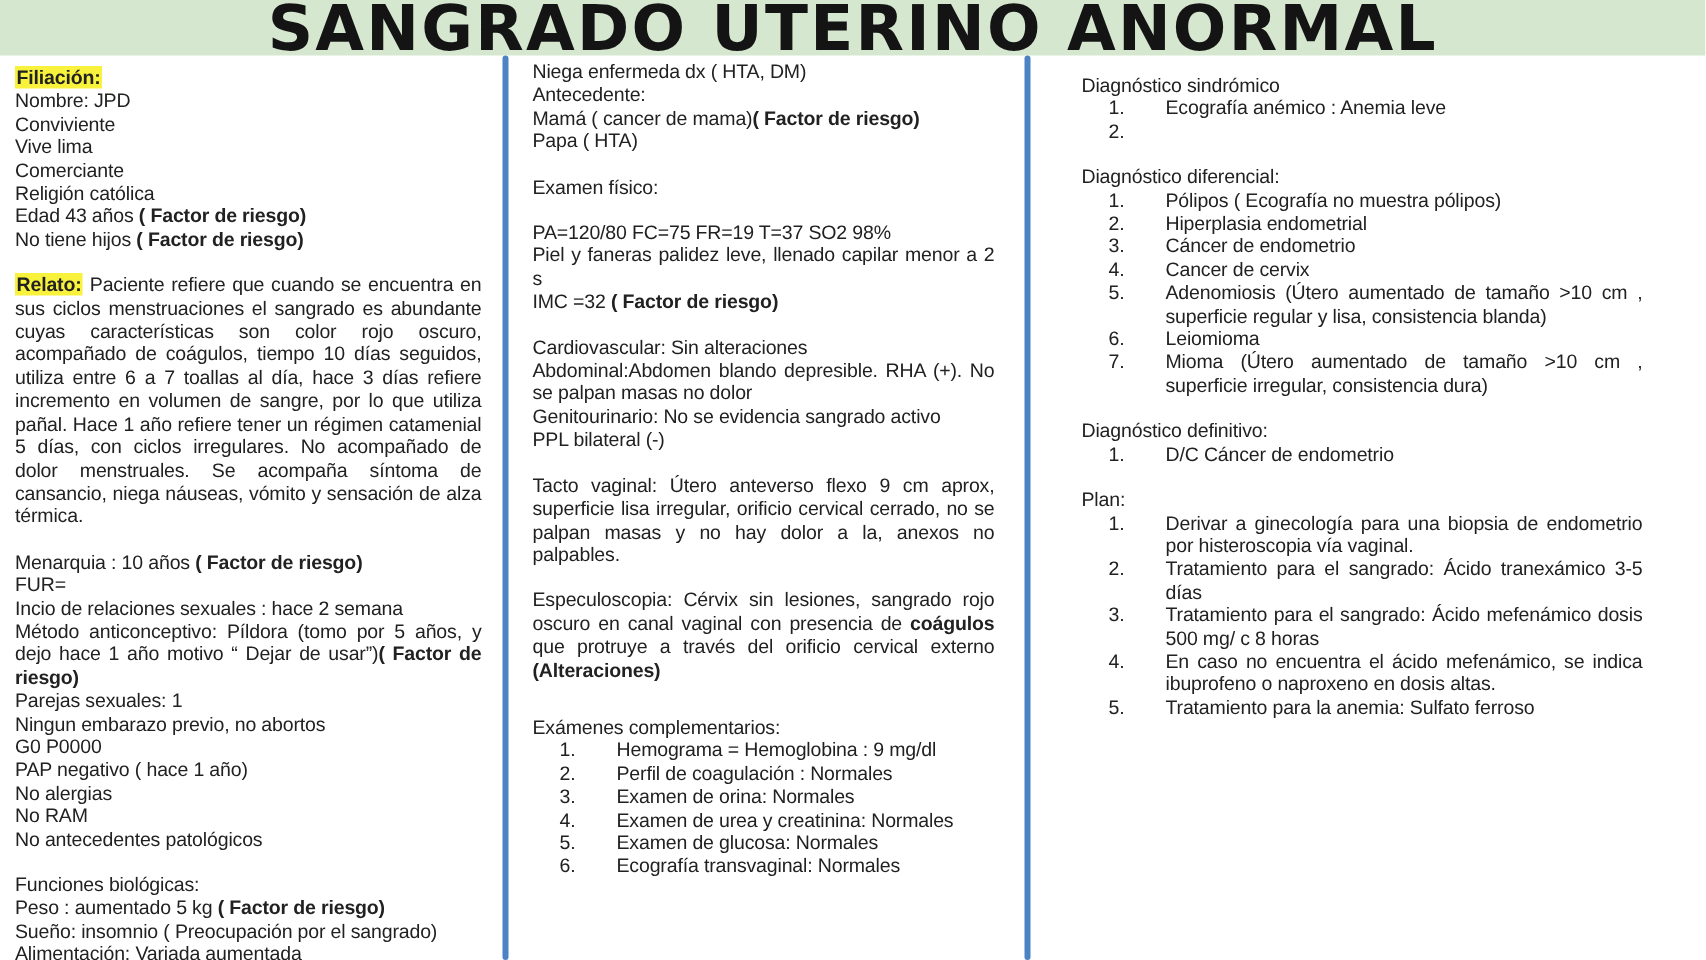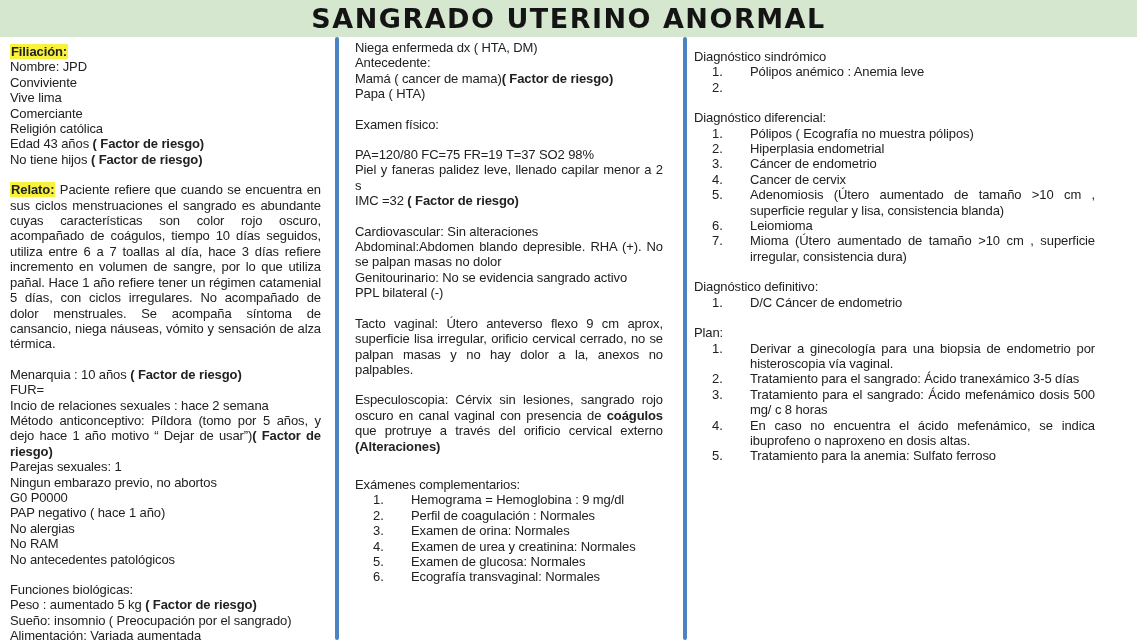--- a/index.html
+++ b/index.html
@@ -8,28 +8,28 @@
     font-family:"Liberation Sans",sans-serif;
     font-size:13px; line-height:15.4px;
     letter-spacing:-0.1px;
     color:var(--text,#212121);
     background:#ffffff;
     overflow:hidden;
   }
   .title-bar { height:37px; background:var(--header-bg,#d6e7d0); text-align:center; }
   .title {
     font-family:"DejaVu Sans",sans-serif;
-    font-weight:700; font-size:27px; line-height:37px;
+    font-weight:700; font-size:42px; line-height:37px;
     letter-spacing:1.5px; color:#141414; white-space:nowrap;
   }
   .columns { display:flex; height:603px; }
   .col { overflow:hidden; }
   .col-left  { width:335px; padding:7px 14px 0 10px; }
   .col-mid   { width:344px; padding:3px 20px 0 16px; }
-  .col-right { flex:1;      padding:12px 42px 0 7px; }
+  .col-right { flex:1;      padding:12px 42px 0 34px; }
   .divider { width:4px; background:var(--divider,#4c83c5); border-radius:2px; }
   .sec { margin-bottom:15px; }
   .sec.mt-lg { margin-top:23px; }
   .line { text-align:justify; }
   .li { display:flex; padding-left:18px; }
   .num { flex:0 0 38px; }
   .li-body { flex:1; text-align:justify; }
   .b { font-weight:700; }
   .hl { background:var(--highlight,#f8f23c); padding:0 1px;font-weight:bold; }
 </style>
@@ -136,21 +136,21 @@
         </div>
     </section>
 
     <div class="divider"></div>
 
     <section class="col col-right">
       <div class="sec">
           <div class="line"><span><span class="t">Diagnóstico sindrómico</span></span></div>
           <div class="li">
             <span class="num">1.</span>
-            <div class="li-body"><span class="t">Pólipos anémico : Anemia leve</span></div>
+            <div class="li-body"><span class="t">Ecografía anémico : Anemia leve</span></div>
           </div>
           <div class="li">
             <span class="num">2.</span>
           </div>
         </div>
       <div class="sec">
           <div class="line"><span><span class="t">Diagnóstico diferencial:</span></span></div>
           <div class="li">
             <span class="num">1.</span>
             <div class="li-body"><span class="t">Pólipos ( Ecografía no muestra pólipos)</span></div>

